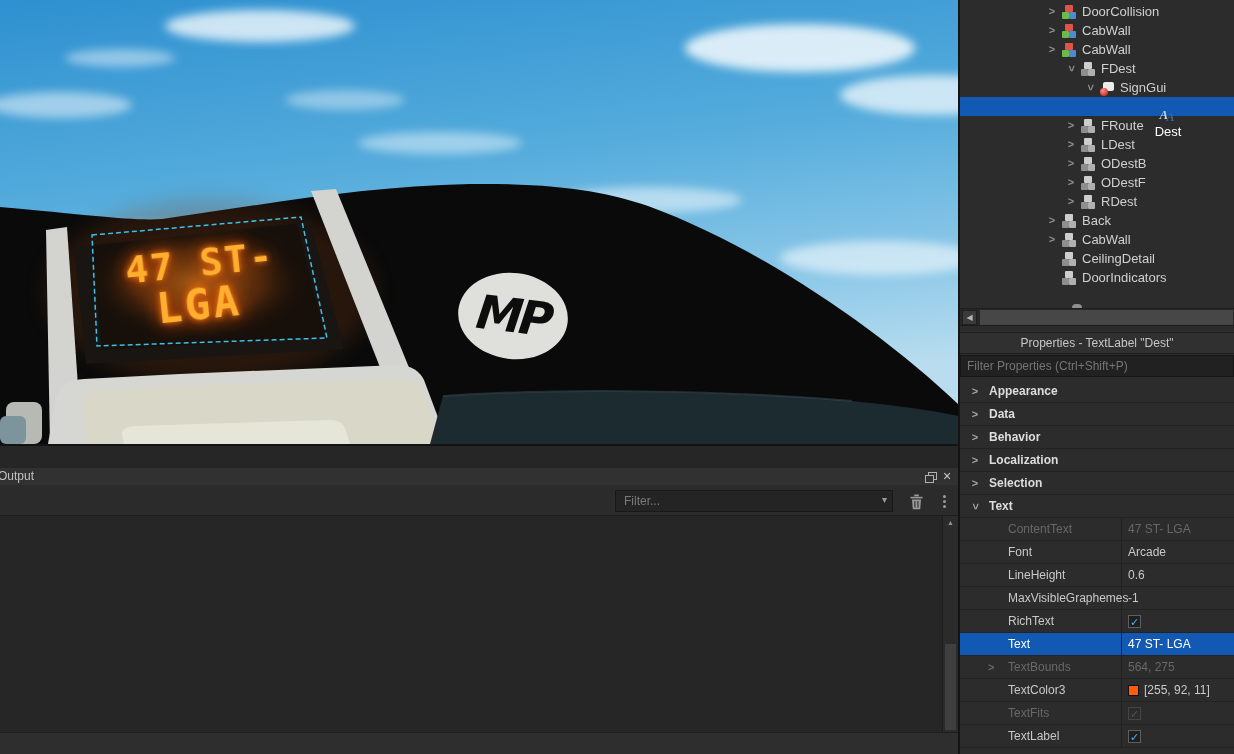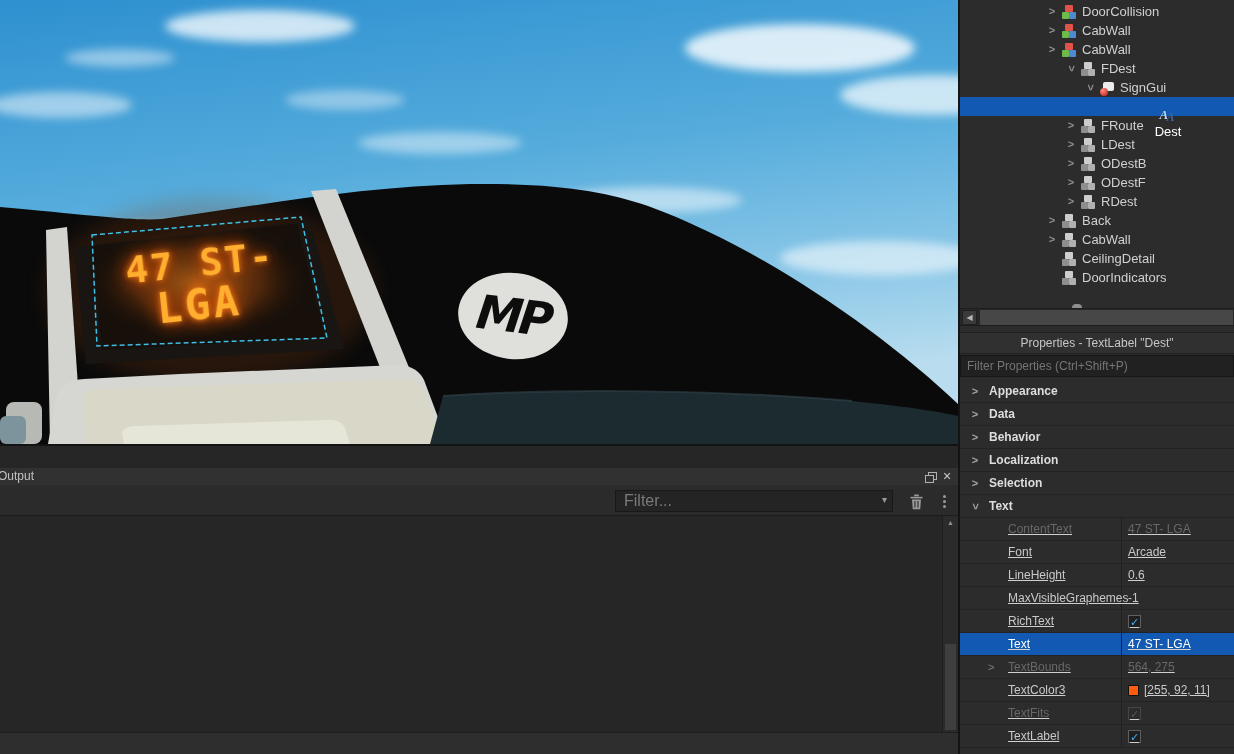--- a/index.html
+++ b/index.html
@@ -50,21 +50,21 @@
   .p-filter { position:absolute; top:354px; left:0; right:0; height:24px; background:#2c2c2c; padding:1px 0; }
   .p-filter input { width:100%; height:22px; background:#212121; border:1px solid #161616; color:#bdbdbd;
                     font-size:12px; padding-left:6px; font-family:"Liberation Sans", sans-serif; outline:none; }
   .p-filter input::placeholder { color:#757575; }
 
   .p-sections { position:absolute; top:380px; left:0; right:0; }
   .psec { height:23px; display:flex; align-items:center; background:#2c2c2c; border-bottom:1px solid #232323; }
   .psec .chev { margin-left:8px; color:#a5a5a5; }
   .psec .plabel { margin-left:7px; font-size:12px; font-weight:bold; color:#dddddd; }
 
-  .prow { height:23px; display:flex; background:#2c2c2c; border-bottom:1px solid #232323; font-size:12px;text-decoration:underline; }
+  .prow { height:23px; display:flex; background:#2c2c2c; border-bottom:1px solid #232323; font-size:12px; }
   .pname { position:relative; width:162px; flex-shrink:0; border-right:1px solid #202020;
            display:flex; align-items:center; padding-left:48px; color:#c9c9c9; }
   .pval  { flex:1; display:flex; align-items:center; padding-left:6px; color:#c9c9c9; }
   .prow.dis .pname, .prow.dis .pval { color:#686868; }
   .prow.sel { background:#1159b3; }
   .prow.sel .pname, .prow.sel .pval { color:#ffffff; }
   .pchev { position:absolute; left:28px; top:5px; width:12px; color:#6a6a6a; font-size:11px; font-weight:bold; }
   .pchev::after { content:">"; }
   .cb { width:13px; height:13px; background:#1f1f1f; border:1px solid #5f5f5f; color:#4fb1f5;
         font-size:11px; line-height:12px; text-align:center; }
@@ -80,21 +80,21 @@
   .o-title .t { margin-left:-2px; }
   .o-float { position:absolute; right:22px; top:4px; width:11px; height:10px; }
   .o-float::before { content:""; position:absolute; left:3px; top:0; width:7px; height:6px; border:1px solid #b0b0b0; }
   .o-float::after  { content:""; position:absolute; left:0; top:3px; width:7px; height:6px; border:1px solid #b0b0b0; background:#313131; }
   .o-close { position:absolute; right:4px; top:0; width:14px; height:18px; color:#cccccc; font-size:14px;
              line-height:17px; text-align:center; }
   .o-close::after { content:"\00D7"; }
   .o-toolbar { position:relative; height:33px; background:#2b2b2b; }
   .o-filter { position:absolute; left:615px; top:5px; width:278px; height:22px; }
   .o-filter input { width:100%; height:22px; background:#242424; border:1px solid #191919; color:#bdbdbd;
-                    font-size:16px; padding:0 20px 0 8px; font-family:"Liberation Sans", sans-serif; outline:none; }
+                    font-size:12px; padding:0 20px 0 8px; font-family:"Liberation Sans", sans-serif; outline:none; }
   .o-filter input::placeholder { color:#7a7a7a; }
   .o-filter .arrow { position:absolute; right:6px; top:4px; color:#9a9a9a; font-size:10px; pointer-events:none; }
   .o-filter .arrow::after { content:"\25BE"; }
   .o-trash { position:absolute; left:906px; top:7px; width:20px; height:20px; display:flex; align-items:center; justify-content:center; }
   .o-dots { position:absolute; left:938px; top:7px; width:12px; height:20px; display:flex; flex-direction:column;
             align-items:center; justify-content:center; gap:2px; }
   .o-dots i { width:3px; height:3px; background:#9a9a9a; border-radius:50%; }
   .o-body { position:relative; height:233px; background:#262626; border-top:1px solid #1c1c1c; }
   .o-vscroll { position:absolute; right:0; top:0; width:16px; height:233px; background:#2b2b2b; border-left:1px solid #1e1e1e; }
   .o-up, .o-down { position:absolute; left:0; width:15px; height:14px; color:#909090; font-size:7px;

